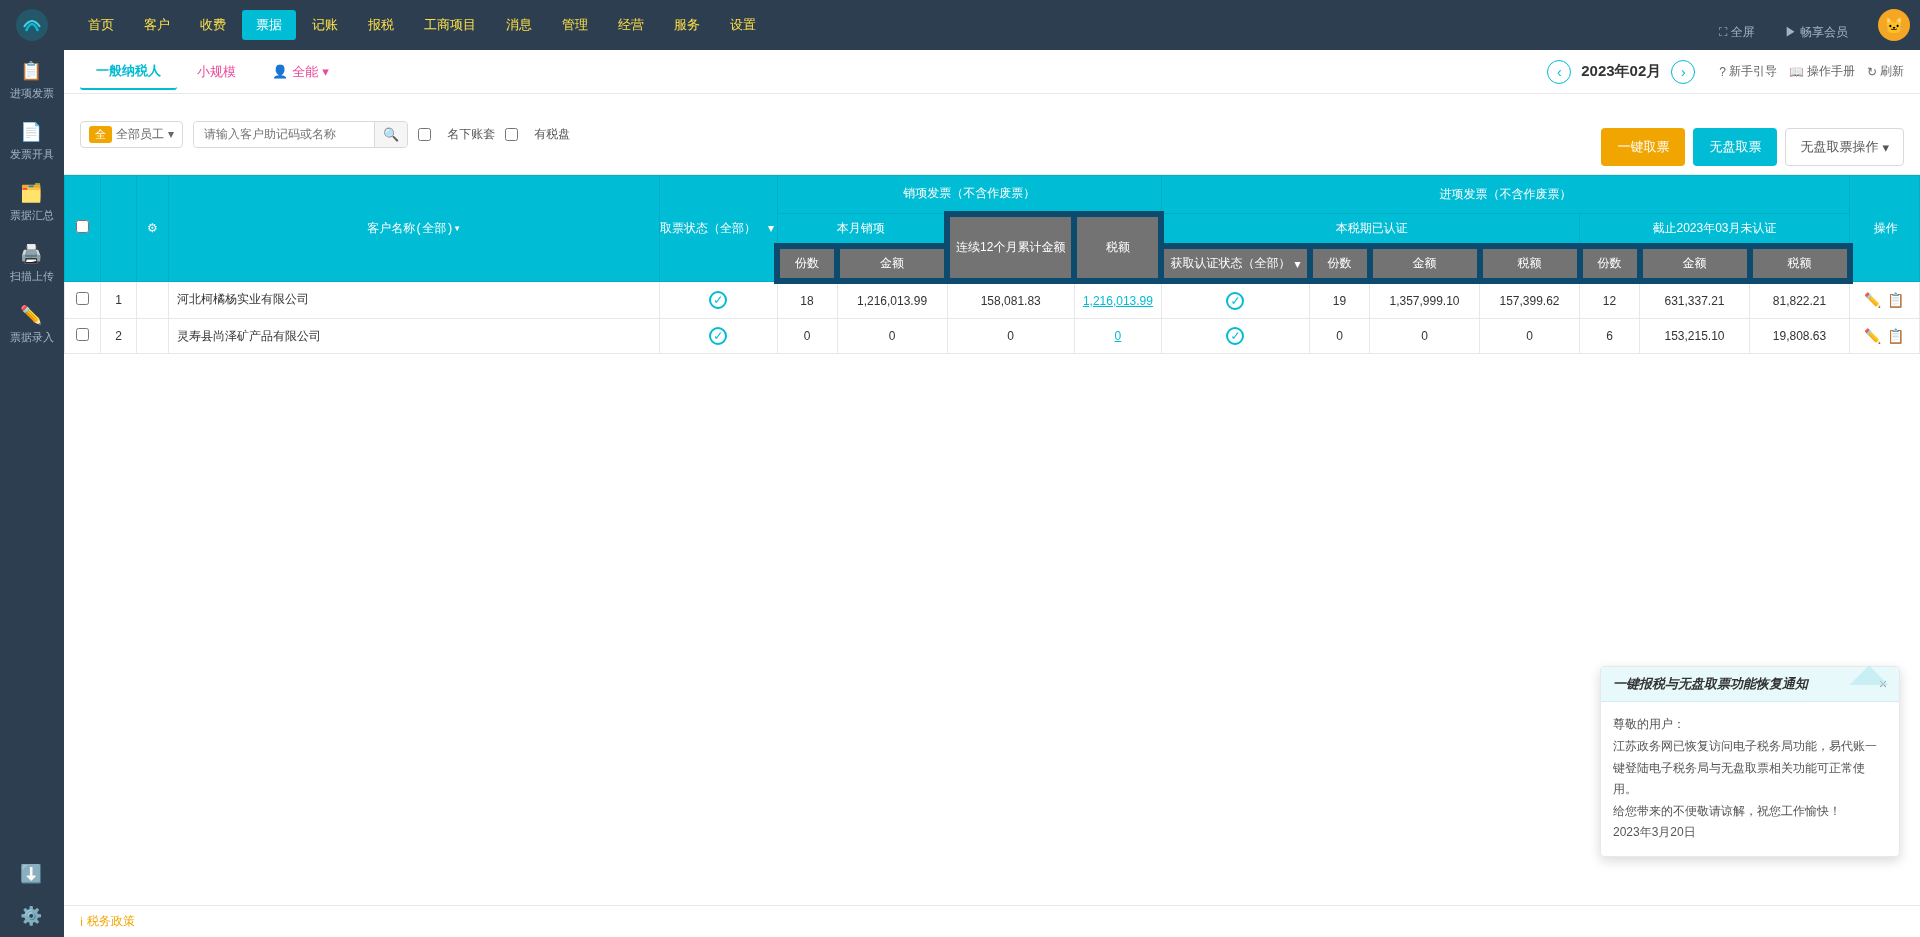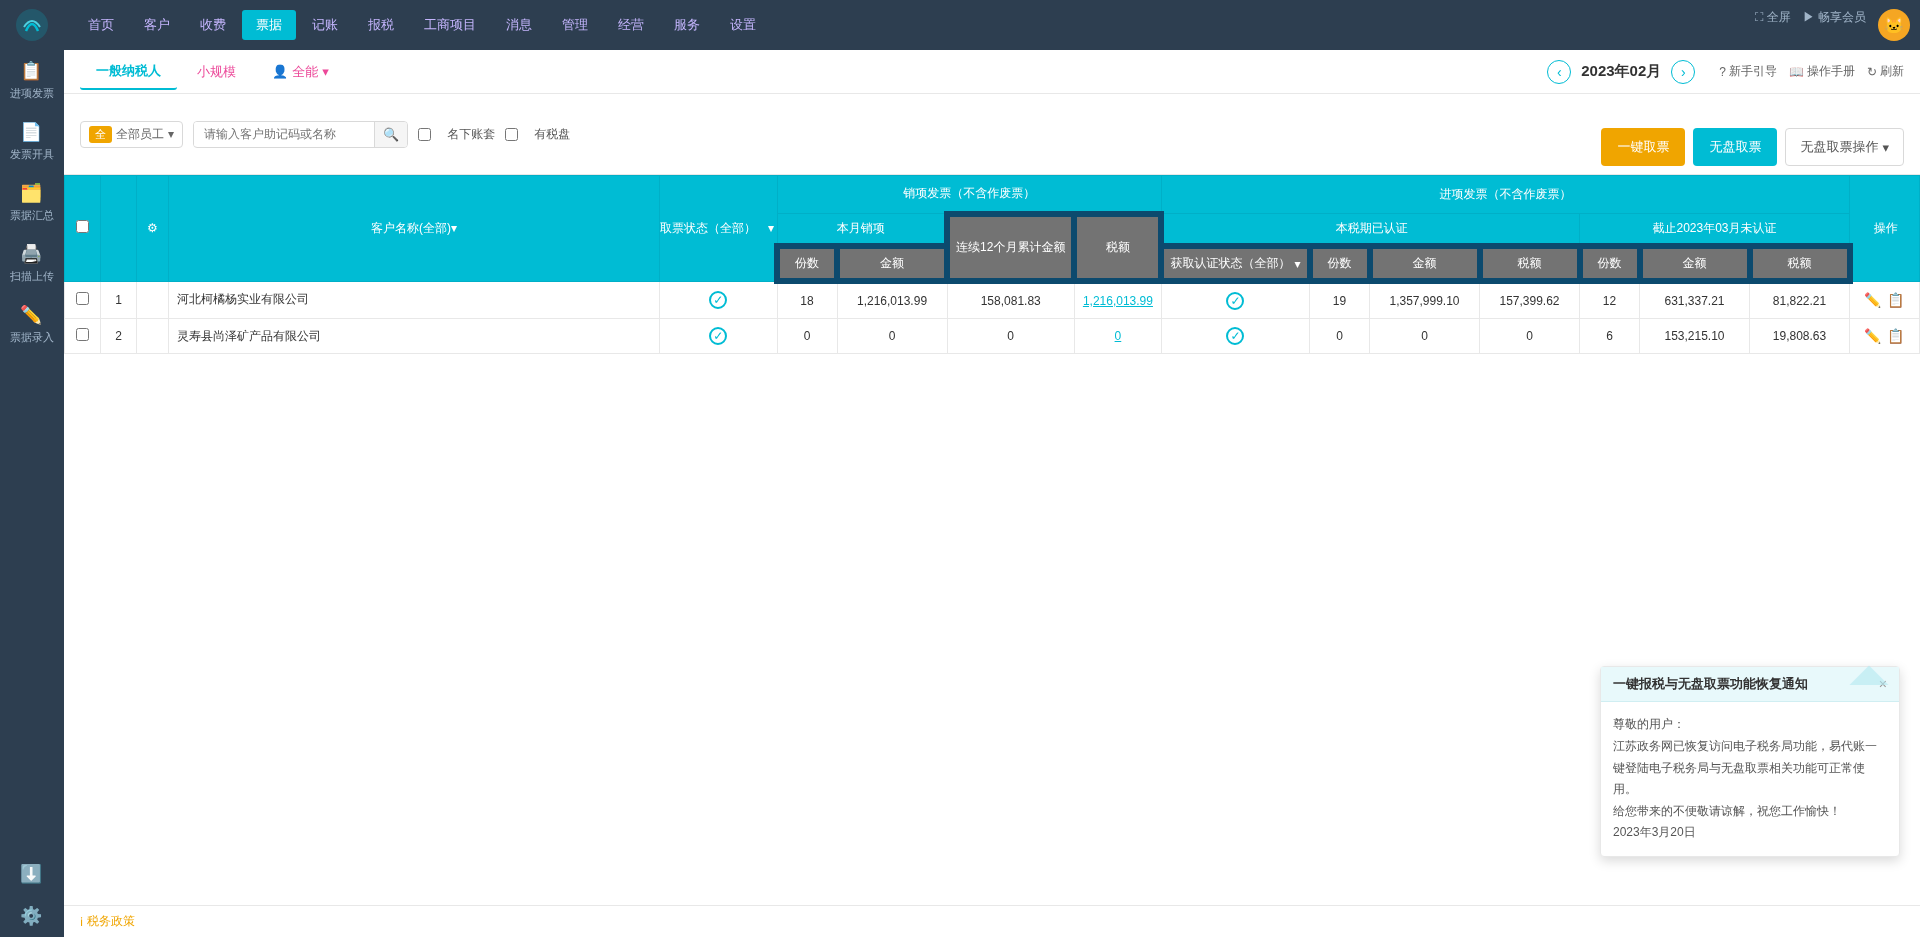--- a/index.html
+++ b/index.html
@@ -58,32 +58,32 @@
     .topnav {
       height: 50px;
       background: #2d3e50;
       display: flex;
       align-items: center;
       padding: 0 10px;
       gap: 2px;
       flex-shrink: 0;
     }
     .topnav-item {
-      color: #c4b5fd;
+      color: #fde047;
       padding: 6px 14px;
       cursor: pointer;
       font-size: 13px;
       border-radius: 3px;
     }
     .topnav-item.active { color: #fff; background: #00bcd4; border-radius: 3px; }
     .topnav-right {
       margin-left: auto;
       display: flex;
-      align-items: flex-start;
-      gap: 12px;
+      align-items: flex-end;
+      gap: 30px;
       color: #a0b4c8;
       font-size: 12px;
     }
     .topnav-right span { cursor: pointer; }
     .user-avatar {
       width: 32px;
       height: 32px;
       border-radius: 50%;
       background: #f5a623;
       display: flex;
@@ -328,20 +328,21 @@
       z-index: 100;
       font-size: 12px;
     }
     .notification-header {
       background: #e8f9fb;
       padding: 8px 12px;
       display: flex;
       justify-content: space-between;
       align-items: center;
       border-bottom: 1px solid #d0eef2;
+      font-style: italic;
     }
     .notification-title { font-weight: bold; color: #333; font-size: 13px; }
     .notification-close { color: #999; cursor: pointer; font-size: 14px; }
     .notification-body { padding: 12px; color: #555; line-height: 1.8; }
     
     .notif-decor {
       position: absolute;
       top: -2px;
       right: 10px;
       width: 40px;
@@ -493,21 +494,21 @@
     <div class="table-wrap">
       <table>
         <thead>
           <tr class="th-main">
             <th rowspan="3" style="width:36px;">
               <input type="checkbox" style="">
             </th>
             <th rowspan="3" style="width:36px;"></th>
             <th rowspan="3" style="width:32px;">⚙</th>
             <th rowspan="3" style="min-width:160px;">
-              <div style="display:flex;align-items:center;justify-content:center;">
+              <div style="display:flex;align-items:center;justify-content:center;font-family:Liberation Mono, monospace;">
                 <span>客户名称(全部)</span>
                 <span>▾</span>
               </div>
             </th>
             <th rowspan="3" style="width:90px;">
               <div style="display:flex;align-items:center;gap:12px;">
                 <span>取票状态（全部）</span>
                 <span>▾</span>
               </div>
             </th>

